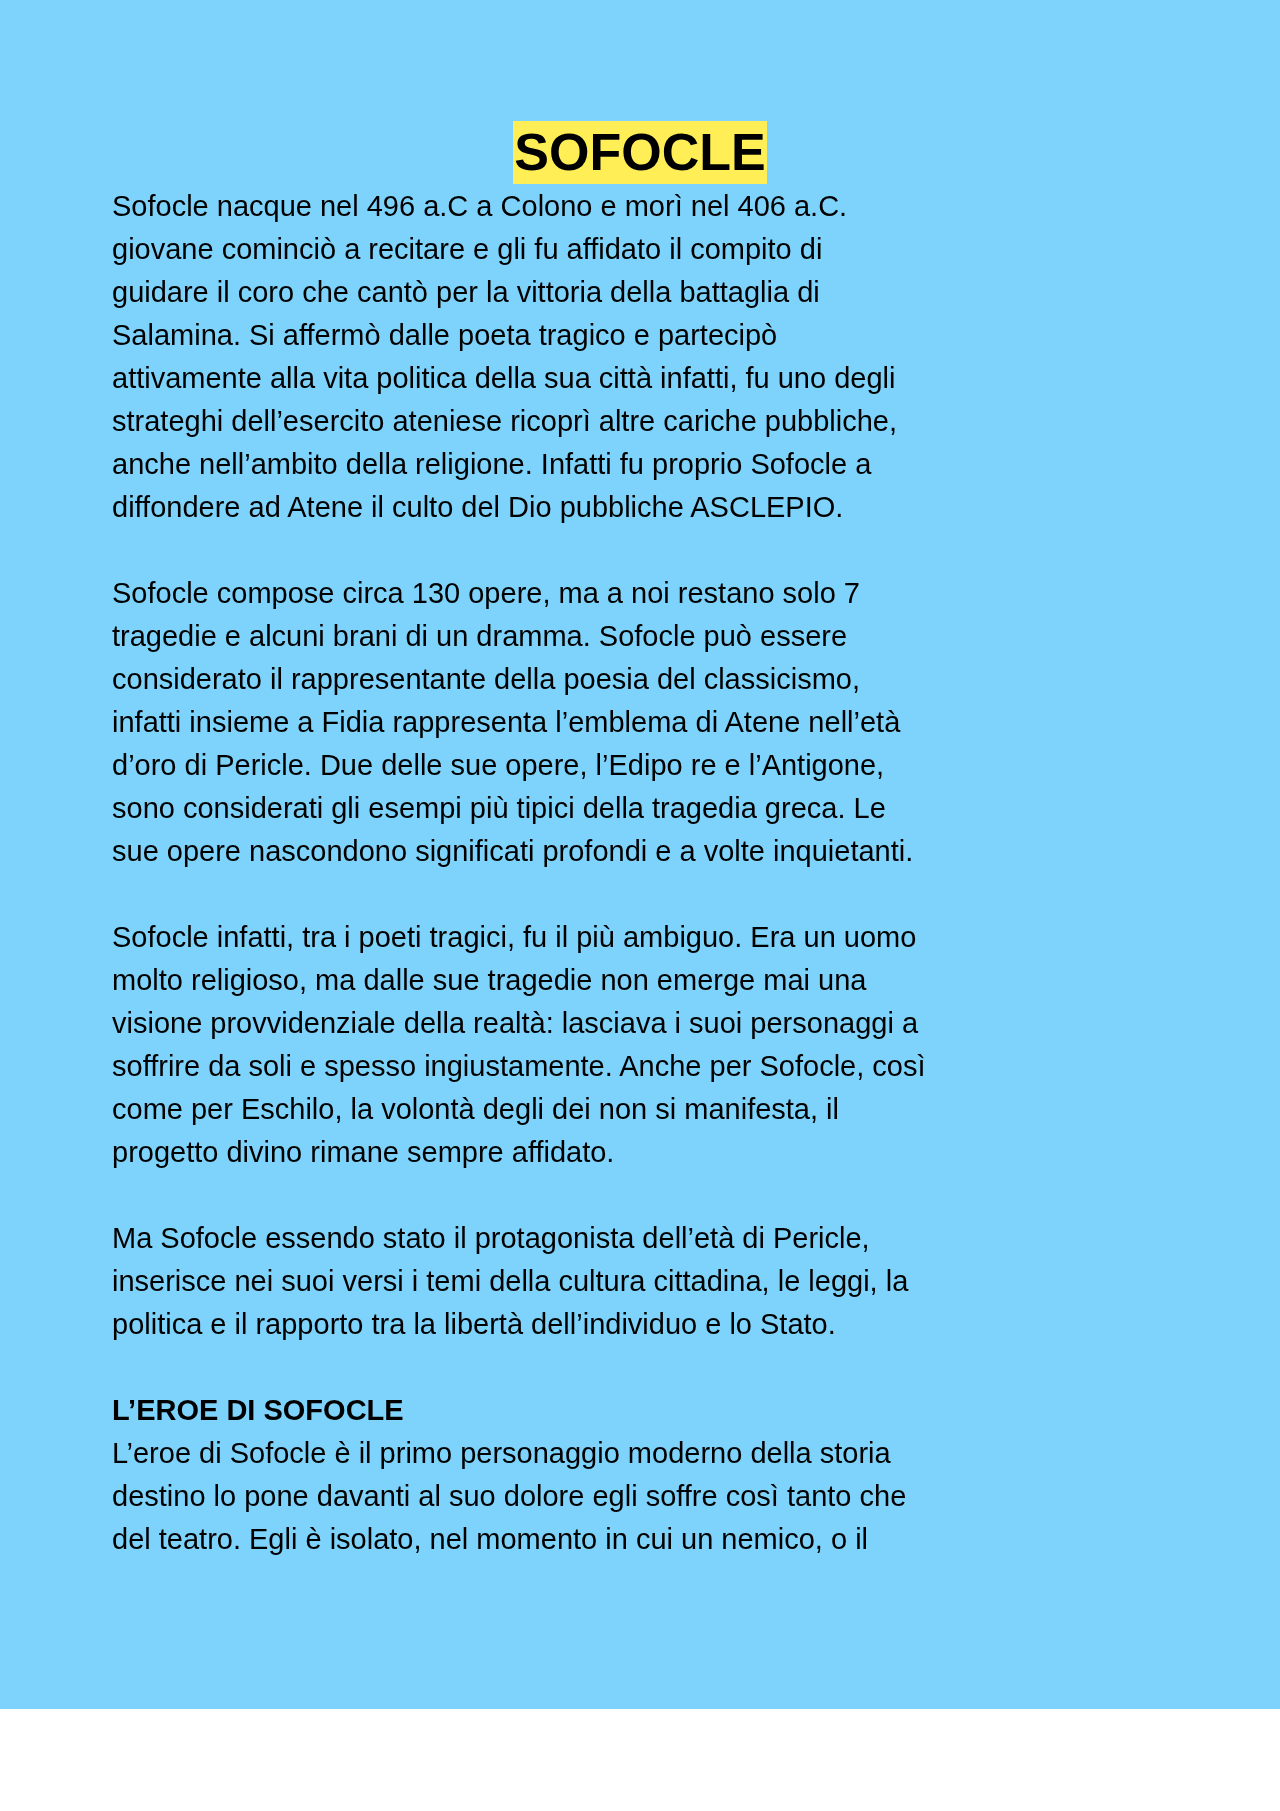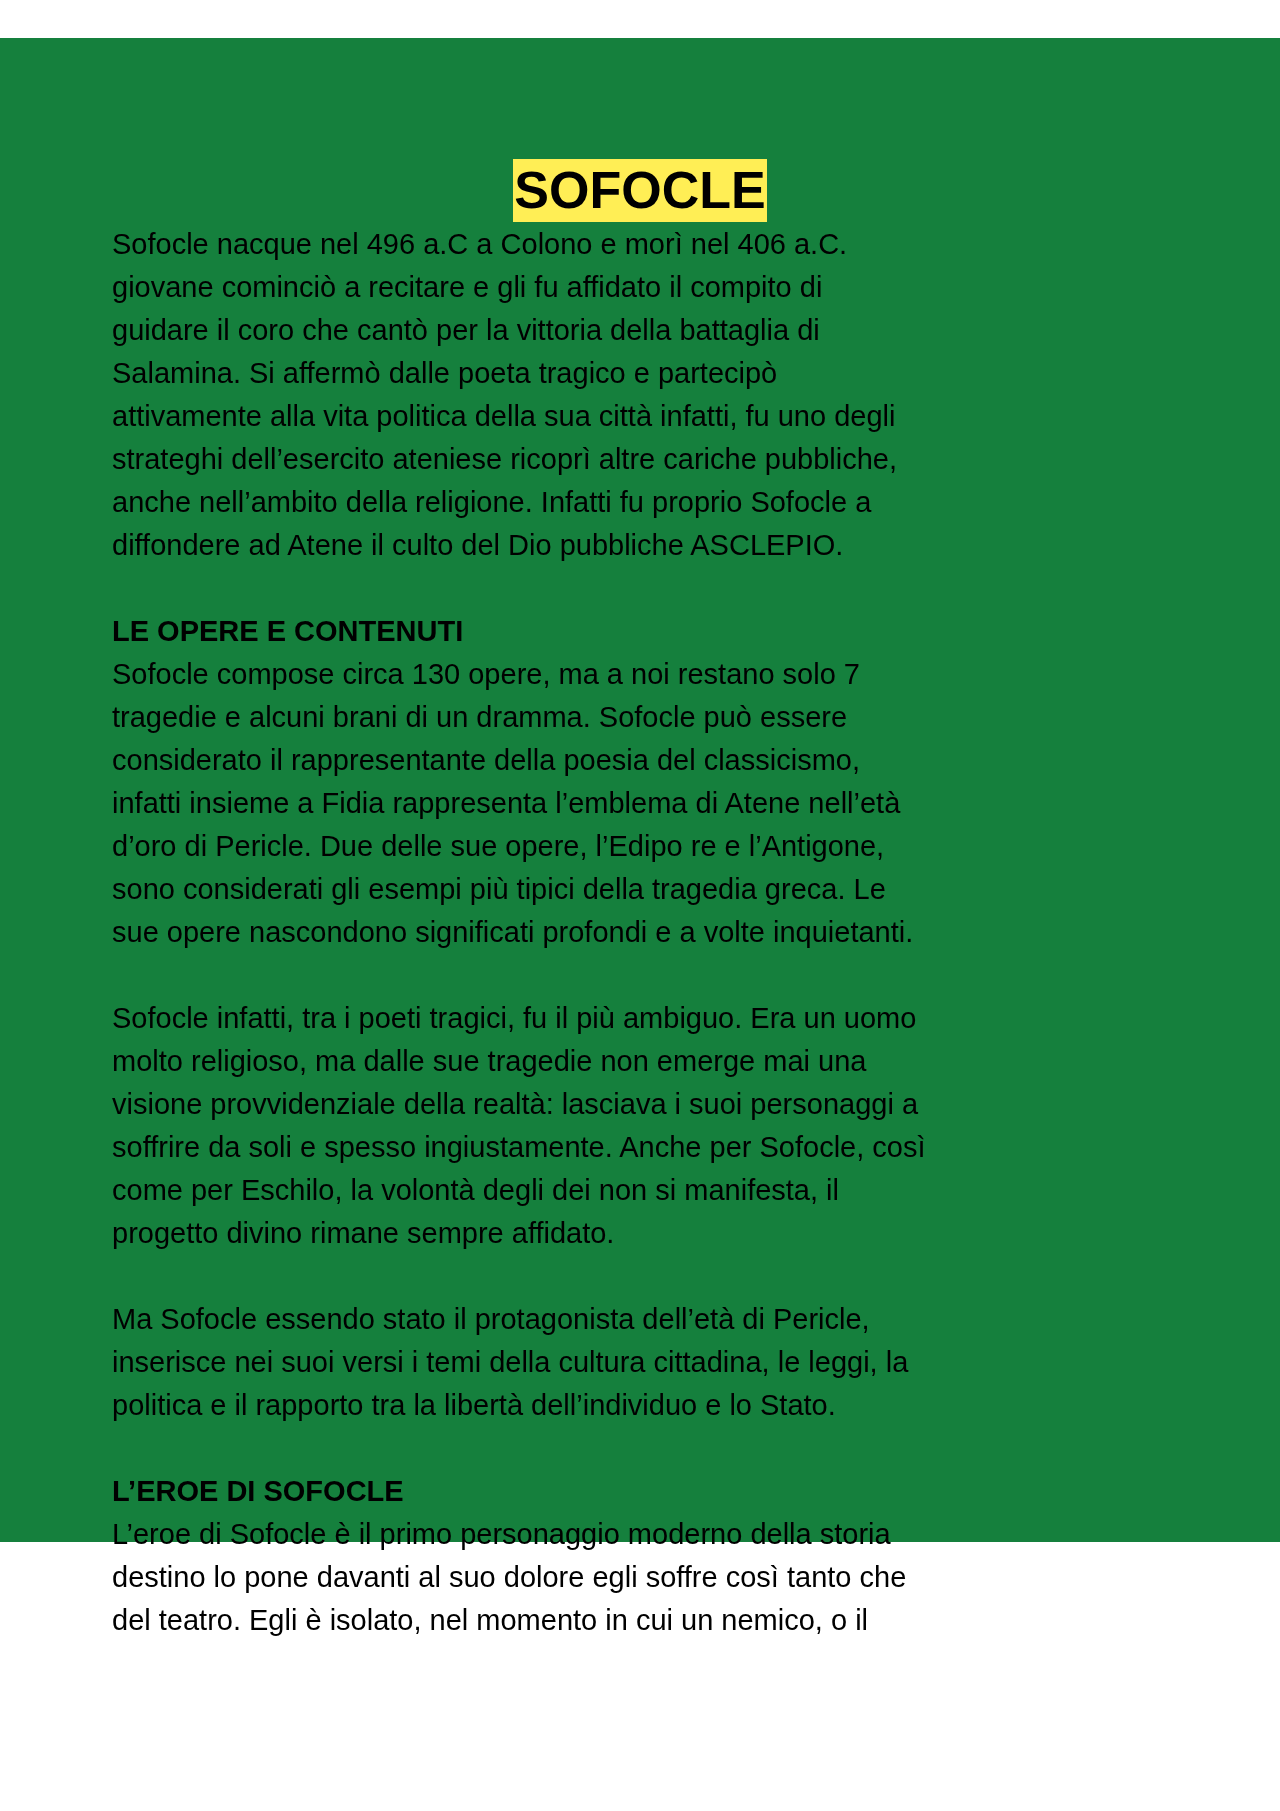--- a/index.html
+++ b/index.html
@@ -13,23 +13,22 @@
       position: relative;
       overflow: hidden;
       font-family: "Liberation Sans", sans-serif;
       color: #000000;
     }
     .page {
       position: absolute;
       left: 0;
       top: 0;
       width: 1280px;
-      height: 1504px;
-      background: #15803d;
-      margin-top: 38px;
+      height: 1709px;
+      background: #7dd3fc;
     }
     .title-wrap {
       position: absolute;
       top: 121px;
       left: 0;
       width: 1280px;
       text-align: center;
     }
     .title {
       display: inline-block;
@@ -79,21 +78,20 @@
       <span class="line">guidare il coro che cantò per la vittoria della battaglia di</span>
       <span class="line">Salamina. Si affermò dalle poeta tragico e partecipò</span>
       <span class="line">attivamente alla vita politica della sua città infatti, fu uno degli</span>
       <span class="line">strateghi dell’esercito ateniese ricoprì altre cariche pubbliche,</span>
       <span class="line">anche nell’ambito della religione. Infatti fu proprio Sofocle a</span>
       <span class="line">diffondere ad Atene il culto del Dio pubbliche ASCLEPIO.</span>
     </div>
 
     <span class="blank"></span>
 
-    <span class="line heading">LE OPERE E CONTENUTI</span>
 
     <div>
       <span class="line">Sofocle compose circa 130 opere, ma a noi restano solo 7</span>
       <span class="line">tragedie e alcuni brani di un dramma. Sofocle può essere</span>
       <span class="line">considerato il rappresentante della poesia del classicismo,</span>
       <span class="line">infatti insieme a Fidia rappresenta l’emblema di Atene nell’età</span>
       <span class="line">d’oro di Pericle. Due delle sue opere, l’Edipo re e l’Antigone,</span>
       <span class="line">sono considerati gli esempi più tipici della tragedia greca. Le</span>
       <span class="line">sue opere nascondono significati profondi e a volte inquietanti.</span>
     </div>

